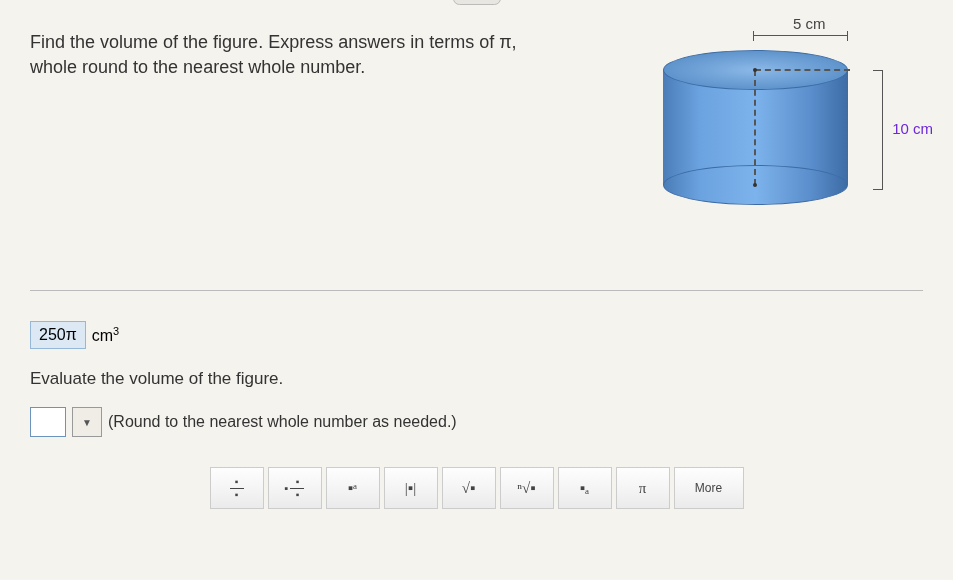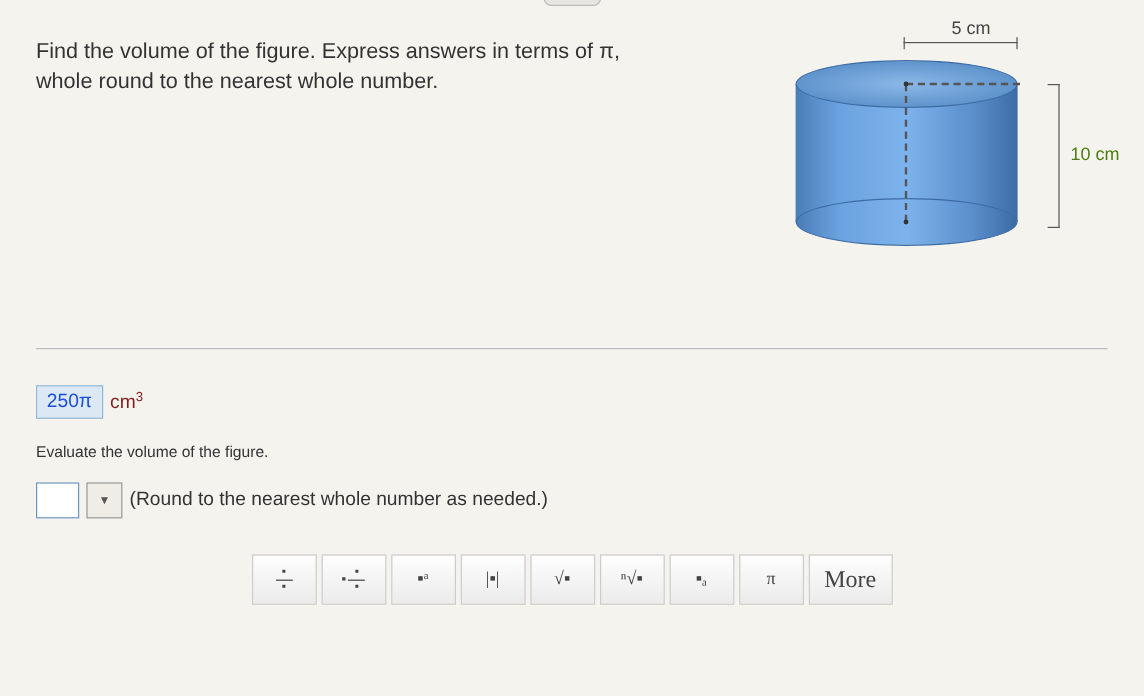--- a/index.html
+++ b/index.html
@@ -120,21 +120,21 @@
       top: 49px;
       left: 112px;
       width: 95px;
       border-top: 2px dashed #555;
     }
     .height-label {
       position: absolute;
       top: 100px;
       right: -10px;
       font-size: 15px;
-      color: #4d7c0f;
+      color: #6d28d9;
     }
     .height-bracket {
       position: absolute;
       top: 50px;
       right: 40px;
       height: 120px;
       width: 10px;
       border-top: 1px solid #555;
       border-bottom: 1px solid #555;
       border-right: 1px solid #555;
@@ -162,35 +162,35 @@
       display: flex;
       align-items: center;
       gap: 6px;
       margin-bottom: 20px;
       font-size: 16px;
     }
     .answer-box {
       background: #dce9f5;
       border: 1px solid #95b8d8;
       padding: 4px 8px;
-      color: #1d4ed8;
+      color: #000000;
       font-size: 16px;
       position: relative;
     }
     .unit-text {
-      color: #7f1d1d;
+      color: #000000;
       font-size: 16px;
     }
     .unit-text sup { font-size: 11px; }
     .hint-text {
       color: #333;
       font-size: 16px;
     }
     .eval-text {
-      font-size: 13px;
+      font-size: 17px;
       color: #333;
       margin-bottom: 18px;
     }
     .input-line {
       display: flex;
       align-items: center;
       gap: 6px;
       font-size: 16px;
     }
     .empty-input {
@@ -224,22 +224,22 @@
       display: flex;
       align-items: center;
       justify-content: center;
       font-size: 15px;
       color: #444;
       cursor: pointer;
       font-family: 'Times New Roman', serif;
     }
     .tool-btn.more {
       width: 70px;
-      font-family: Liberation Serif, serif;
-      font-size: 20px;
+      font-family: Liberation Sans, sans-serif;
+      font-size: 12px;
     }
     .frac-icon { display:flex; flex-direction:column; align-items:center; font-size:10px; line-height:1; }
     .frac-icon .bar { width:14px; height:1px; background:#444; margin:1px 0; }
     .mixed-icon { display:flex; align-items:center; gap:2px; font-size:11px; }
   </style>
 </head>
 <body>
 
 <div class="top-section">
   <div class="question-text">Find the volume of the figure. Express answers in terms of π, whole round to the nearest whole number.</div>

